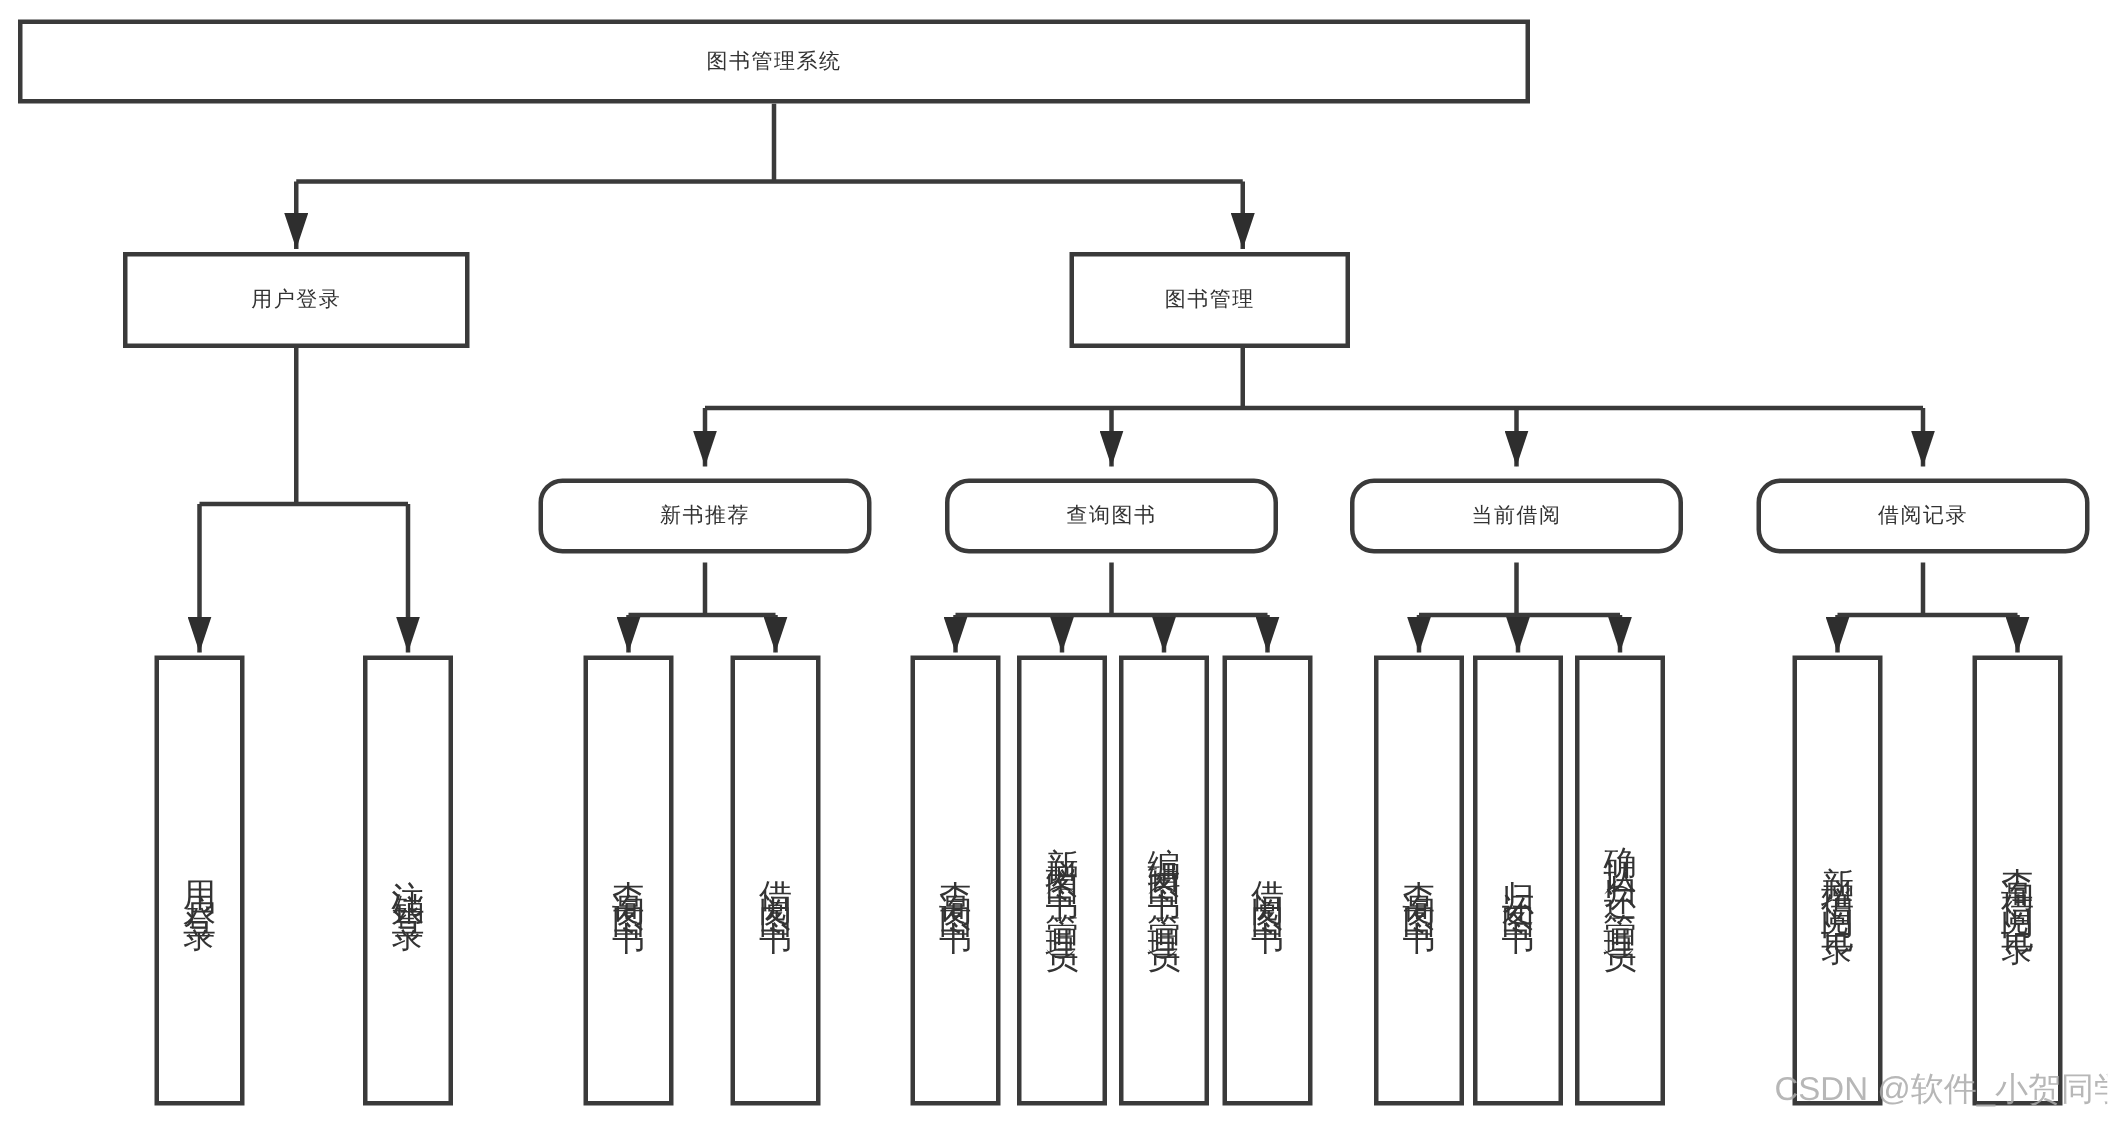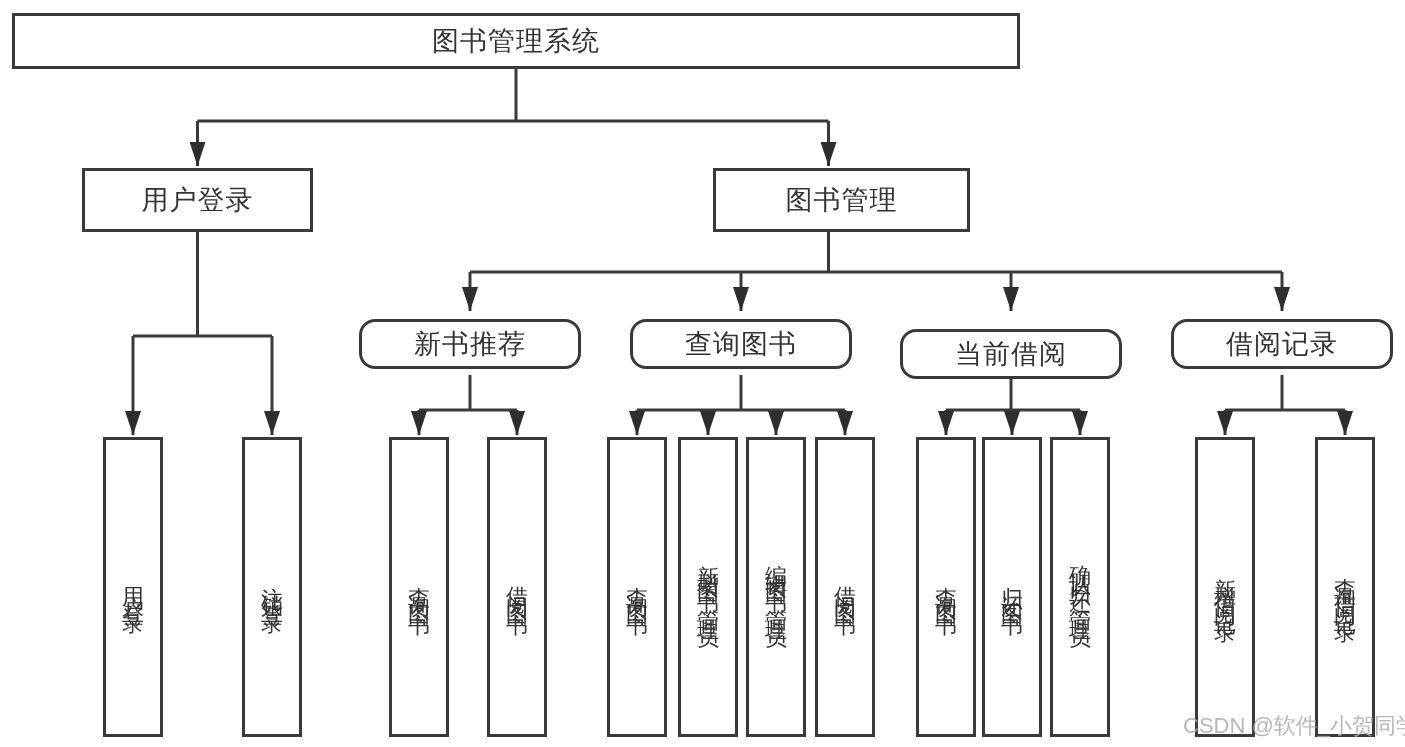--- a/index.html
+++ b/index.html
@@ -15,28 +15,28 @@
   .box {
     position: absolute;
     box-sizing: border-box;
     background: #ffffff;
     border: 3px solid #3a3a3a;
     display: flex;
     align-items: center;
     justify-content: center;
     color: #333333;
   }
-  .h-label { font-size: 27px; letter-spacing: 1px; white-space: nowrap; }
+  .h-label { font-size: 14px; letter-spacing: 1px; white-space: nowrap; }
   .root  { left: 12px;  top: 13px;  width: 1008px; height: 56px; }
   .lv2a  { left: 82px;  top: 168px; width: 231px;  height: 64px; }
-  .lv2b  { left: 713px; top: 168px; width: 257px;  height: 64px; }
+  .lv2b  { left: 713px; top: 168px; width: 187px;  height: 64px; }
   .lv3   { top: 319px; width: 222px; height: 50px; border-radius: 16px; }
   .lv3a  { left: 359px; }
   .lv3b  { left: 630px; }
-  .lv3c  { left: 900px; margin-top: 10px; }
+  .lv3c  { left: 900px; }
   .lv3d  { left: 1171px; }
   .leaf  { top: 437px; width: 60px; height: 300px; }
   .v-label {
     writing-mode: vertical-rl;
     text-orientation: mixed;
     font-size: 22px;
     letter-spacing: 9px;
     line-height: 1;
     color: #333333;
     white-space: nowrap;

